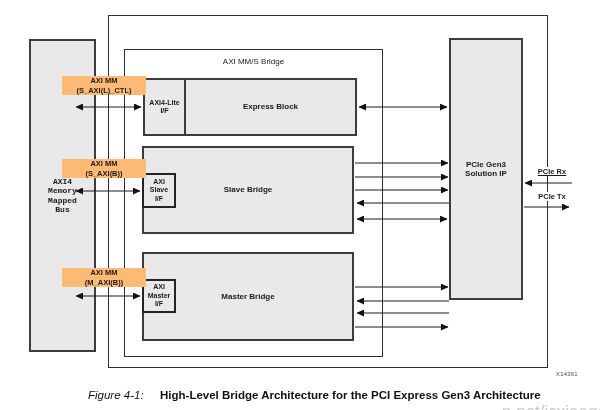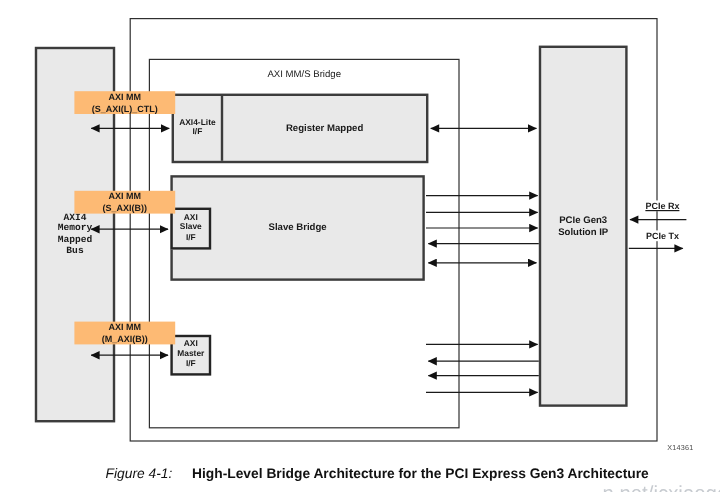--- a/index.html
+++ b/index.html
@@ -64,33 +64,34 @@
   <div class="abs bridgetitle" style="left:124px;top:57px;width:259px;">AXI MM/S Bridge</div>
 
   <div class="abs block" style="left:29px;top:39px;width:67px;height:313px;font-family:Liberation Mono, monospace;">AXI4
 Memory
 Mapped
 Bus</div>
 
   <div class="abs block regwrap" style="left:143px;top:78px;width:214px;height:58px;">
     <div class="lite">AXI4-Lite
 I/F</div>
-    <div class="rlabel">Register Mapped</div>
+    <div class="rlabel">Express Block</div>
   </div>
 
   <div class="abs block" style="left:142px;top:146px;width:212px;height:88px;text-align:center;">Slave Bridge</div>
   <div class="abs ifbox" style="left:142px;top:173px;width:34px;height:35px;">AXI
 Slave
 I/F</div>
 
+  <div class="abs block" style="left:142px;top:252px;width:212px;height:89px;">Master Bridge</div>
   <div class="abs ifbox" style="left:142px;top:279px;width:34px;height:34px;">AXI
 Master
 I/F</div>
 
-  <div class="abs block" style="left:449px;top:38px;width:74px;height:301px;">PCIe Gen3
+  <div class="abs block" style="left:449px;top:38px;width:74px;height:262px;">PCIe Gen3
 Solution IP</div>
 
   <div class="abs portlabel" style="left:62px;top:76px;width:84px;">AXI MM
 (S_AXI(L)_CTL)</div>
   <div class="abs portlabel" style="left:62px;top:159px;width:84px;">AXI MM
 (S_AXI(B))</div>
   <div class="abs portlabel" style="left:62px;top:268px;width:84px;">AXI MM
 (M_AXI(B))</div>
 
   <div class="abs pciolabel" style="left:529px;top:167px;width:46px;text-decoration:underline;">PCIe Rx</div>

